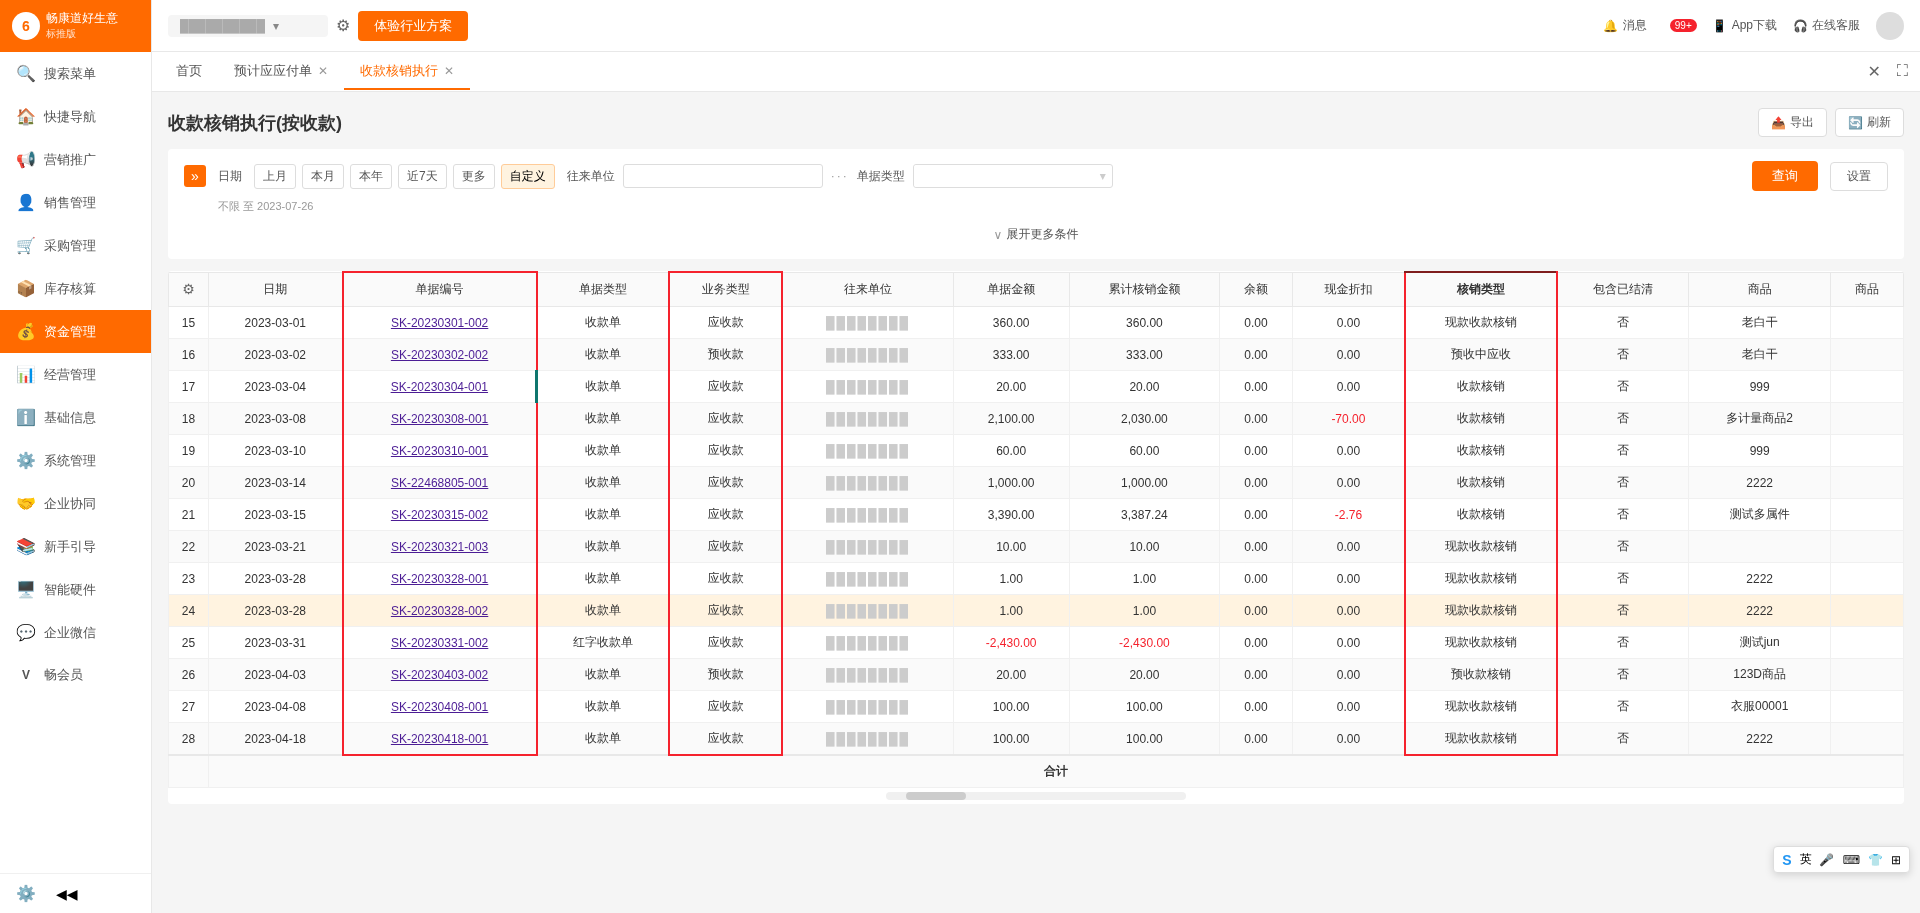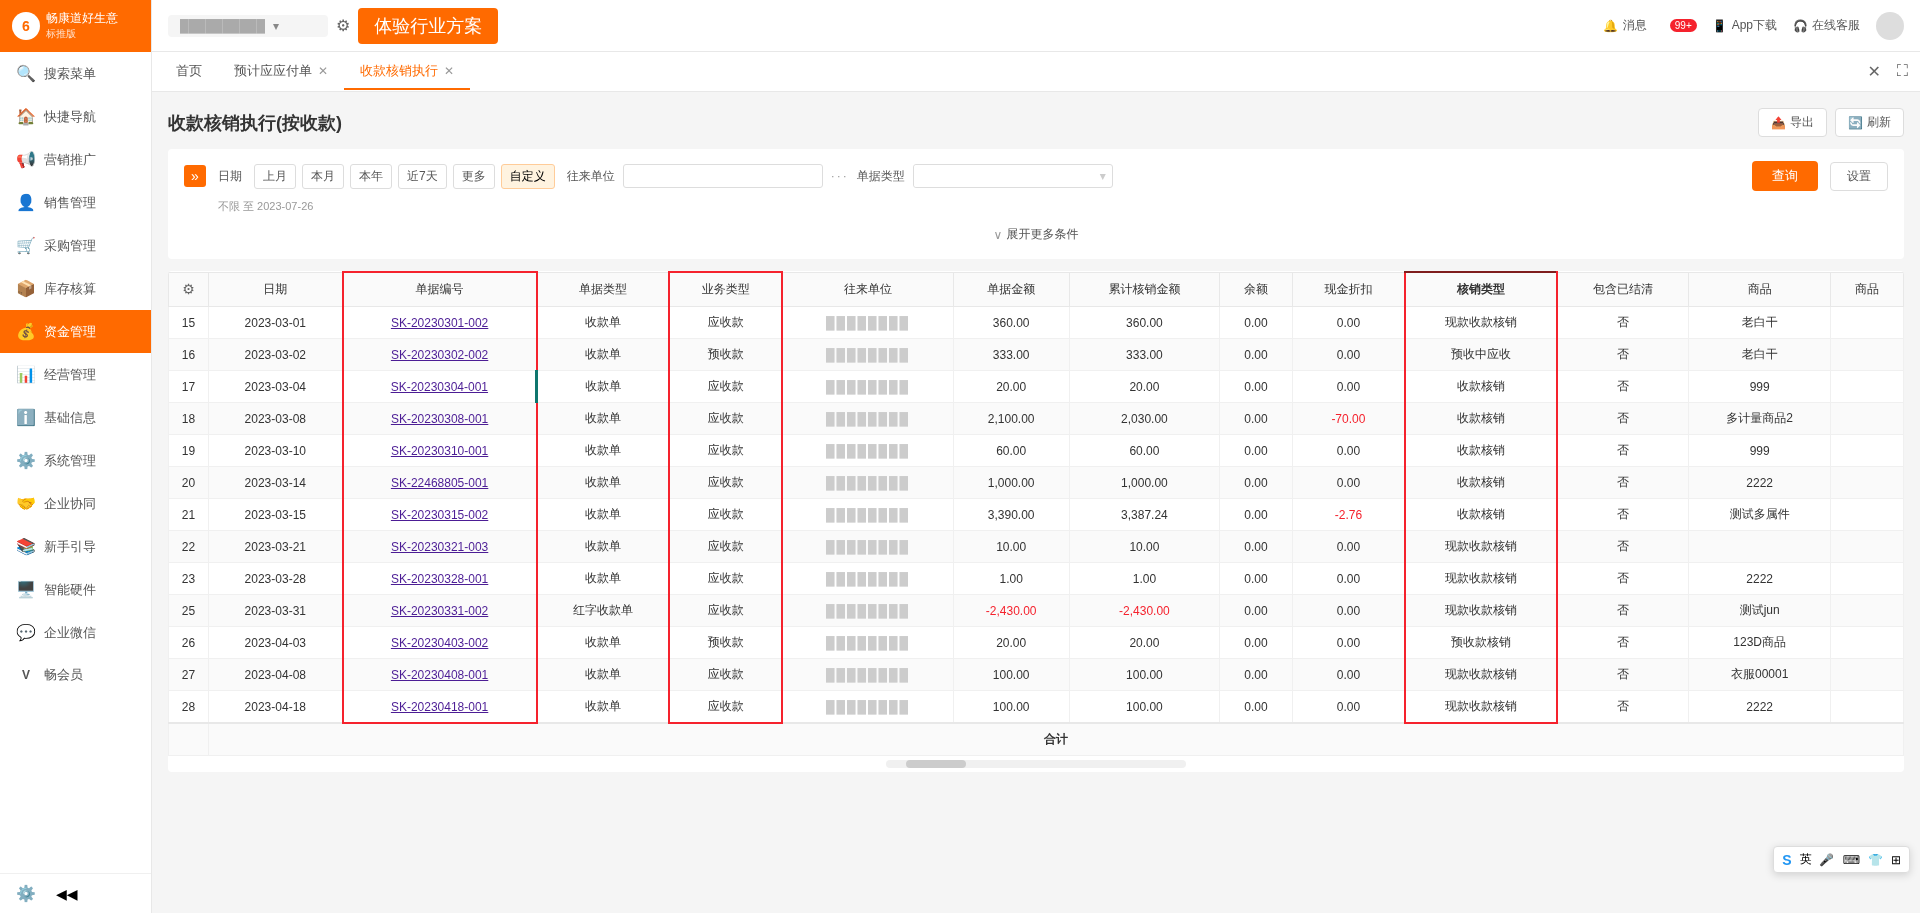--- a/index.html
+++ b/index.html
@@ -79,21 +79,21 @@
       min-width: 160px;
     }
     .topbar-gear { font-size: 16px; color: #666; cursor: pointer; }
     .btn-industry {
       background: #ff6a00;
       color: #fff;
       border: none;
       padding: 6px 16px;
       border-radius: 4px;
       cursor: pointer;
-      font-size: 18px;
+      font-size: 13px;
     }
     .topbar-right {
       display: flex; align-items: center; gap: 16px;
     }
     .topbar-right-item {
       display: flex; align-items: center; gap: 4px;
       color: #555; font-size: 12px; cursor: pointer;
     }
     .badge-red {
       background: #f5222d;
@@ -666,20 +666,36 @@
     <td style="color:#ccc;letter-spacing:2px;">████████</td>
     <td class="">1.00</td>
     <td class="">1.00</td>
     <td>0.00</td>
     <td class="">0.00</td>
     <td style="border-left:2px solid #f5222d;border-right:2px solid #f5222d;">现款收款核销</td>
     <td>否</td>
     <td>2222</td>
     <td></td>
   </tr>
+            <tr class="highlighted">
+    <td>24</td>
+    <td>2023-03-28</td>
+    <td class="link-cell" style="border-left:2px solid #f5222d;border-right:2px solid #f5222d;">SK-20230328-002</td>
+    <td>收款单</td>
+    <td style="border-left:2px solid #f5222d;border-right:2px solid #f5222d;">应收款</td>
+    <td style="color:#ccc;letter-spacing:2px;">████████</td>
+    <td class="">1.00</td>
+    <td class="">1.00</td>
+    <td>0.00</td>
+    <td class="">0.00</td>
+    <td style="border-left:2px solid #f5222d;border-right:2px solid #f5222d;">现款收款核销</td>
+    <td>否</td>
+    <td>2222</td>
+    <td></td>
+  </tr>
             <tr>
     <td>25</td>
     <td>2023-03-31</td>
     <td class="link-cell" style="border-left:2px solid #f5222d;border-right:2px solid #f5222d;">SK-20230331-002</td>
     <td>红字收款单</td>
     <td style="border-left:2px solid #f5222d;border-right:2px solid #f5222d;">应收款</td>
     <td style="color:#ccc;letter-spacing:2px;">████████</td>
     <td class="red-text">-2,430.00</td>
     <td class="red-text">-2,430.00</td>
     <td>0.00</td>

